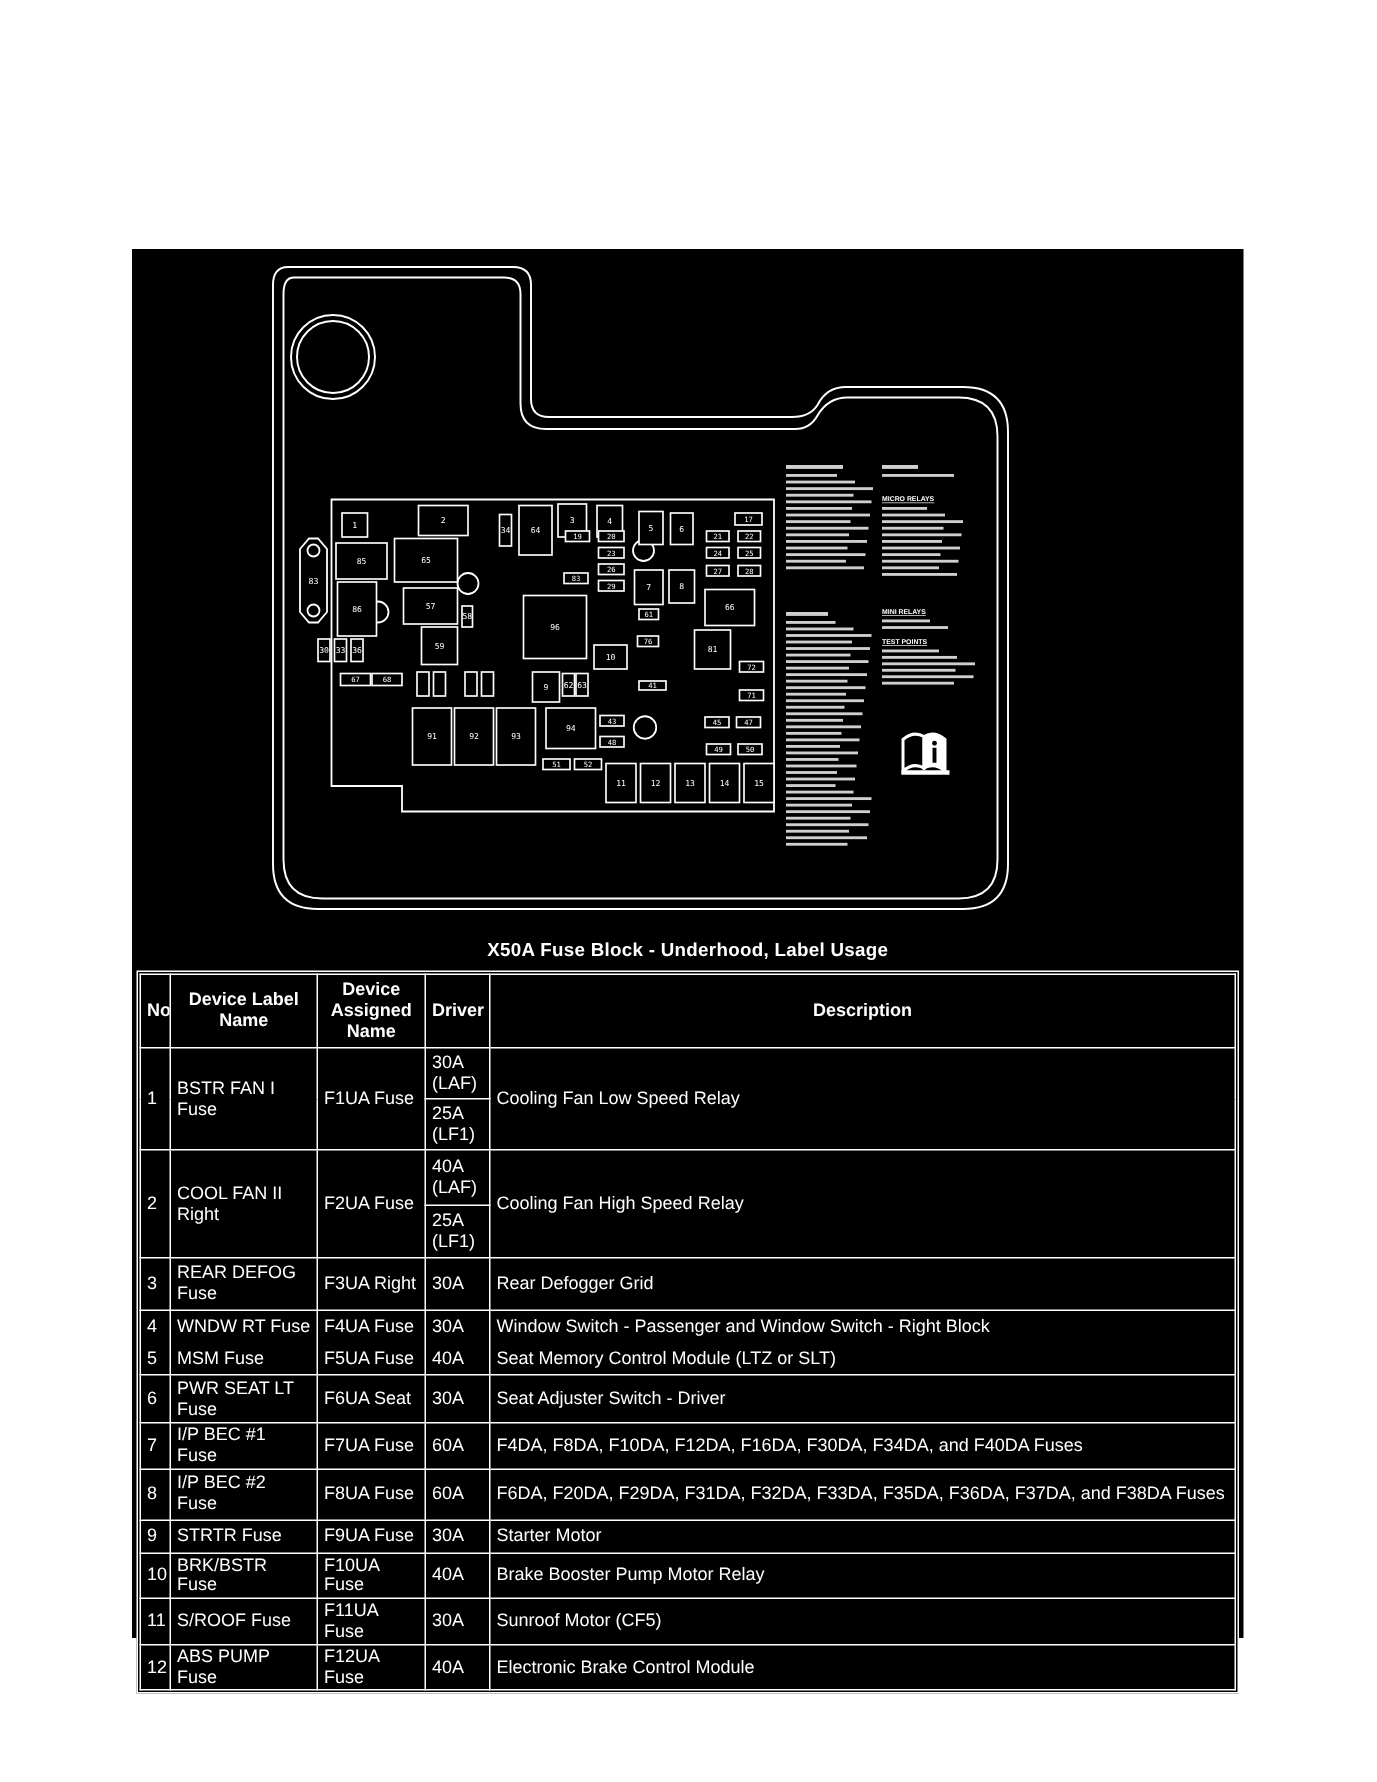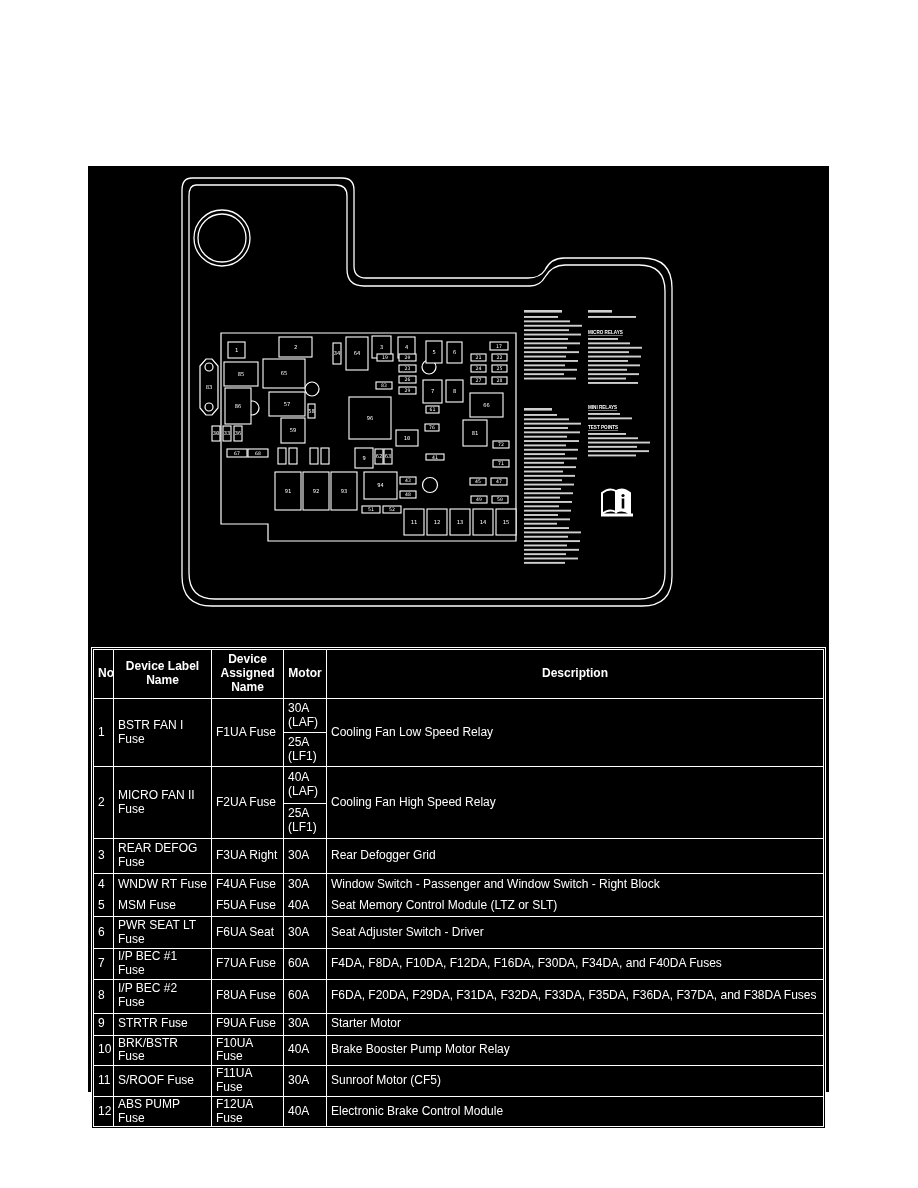--- a/index.html
+++ b/index.html
@@ -293,36 +293,37 @@
 
       <g transform="translate(512,322)">
         <path d="M1,27 H33" stroke="#ffffff" stroke-width="3" fill="none"></path>
         <path d="M2,5 Q9,-1 16,3 L16,24 Q9,20 2,26 Z" fill="#000000" stroke="#ffffff" stroke-width="2"></path>
         <path d="M30,5 Q23,-1 16,3 L16,24 Q23,20 30,26 Z" fill="#ffffff" stroke="#ffffff" stroke-width="2"></path>
         <circle cx="23" cy="7.5" r="1.6" fill="#000000"></circle>
         <rect x="21.7" y="10.5" width="2.6" height="10" fill="#000000"></rect>
       </g>
     </svg>
 
+    <div class="caption">X50A Fuse Block - Underhood, Label Usage</div>
 
     <div class="table-wrap">
       <table class="fuse">
         <colgroup>
           <col class="c-no">
             <col class="c-label">
             <col class="c-asg">
             <col class="c-rating">
             <col class="c-desc">
         </colgroup>
         <thead>
           <tr style="height:49px;">
             <th>No.</th>
             <th>Device Label Name</th>
             <th>Device Assigned Name</th>
-            <th>Motor</th>
+            <th>Driver</th>
             <th>Description</th>
           </tr>
         </thead>
         <tbody id="fuse-rows">
             <tr style="height: 34px;">
               <td class="cell-no" rowspan="2">1</td>
               <td class="cell-label" rowspan="2">BSTR FAN I Fuse</td>
               <td class="cell-asg" rowspan="2">F1UA Fuse</td>
               <td class="cell-rating">
                 <div>30A</div>
@@ -331,21 +332,21 @@
               <td class="cell-desc" rowspan="2">Cooling Fan Low Speed Relay</td>
             </tr>
             <tr style="height: 34px;">
               <td class="cell-rating">
                 <div>25A</div>
                 <div>(LF1)</div>
               </td>
             </tr>
             <tr style="height: 37px;">
               <td class="cell-no" rowspan="2">2</td>
-              <td class="cell-label" rowspan="2">MICRO FAN II Fuse</td>
+              <td class="cell-label" rowspan="2">COOL FAN II Right</td>
               <td class="cell-asg" rowspan="2">F2UA Fuse</td>
               <td class="cell-rating">
                 <div>40A</div>
                 <div>(LAF)</div>
               </td>
               <td class="cell-desc" rowspan="2">Cooling Fan High Speed Relay</td>
             </tr>
             <tr style="height: 35px;">
               <td class="cell-rating">
                 <div>25A</div>

